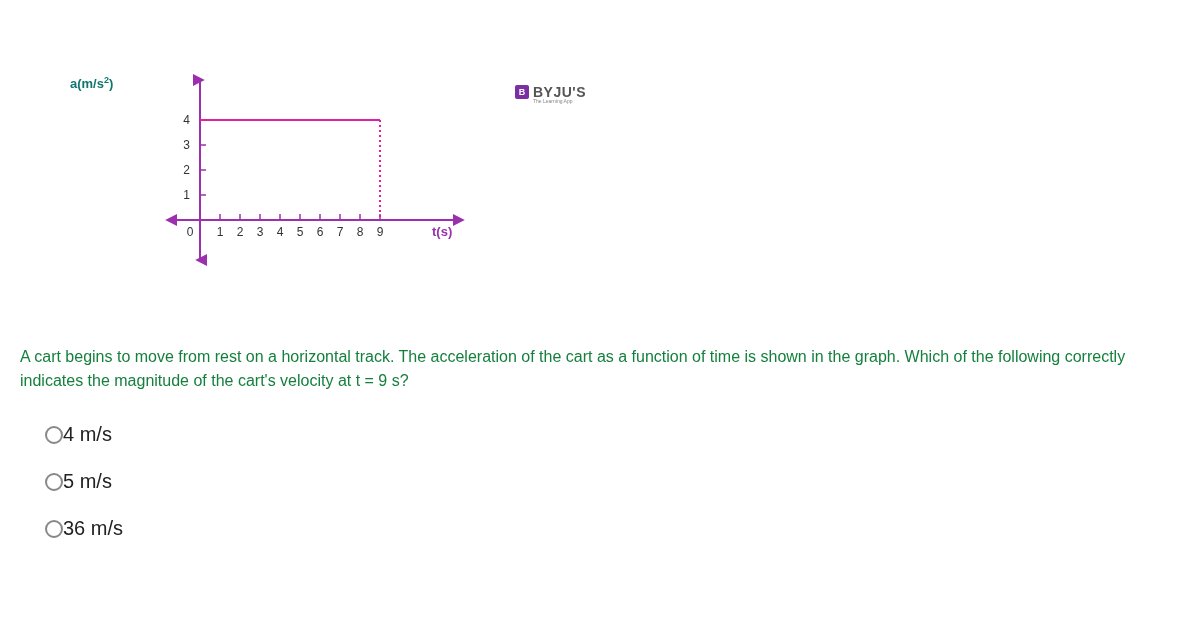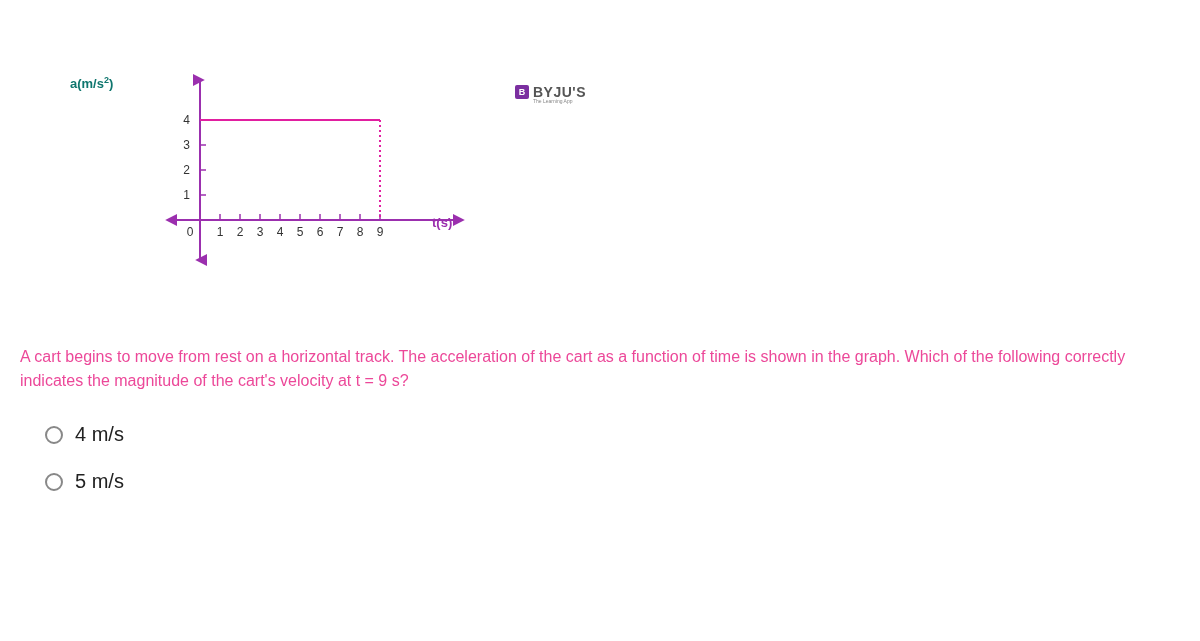--- a/index.html
+++ b/index.html
@@ -84,32 +84,32 @@
   .tick-x {
     position: absolute;
     font-size: 12px;
     color: #333;
     text-align: center;
     width: 20px;
   }
   .question-text {
     margin-top: 70px;
     font-size: 16px;
-    color: #ec4899;
+    color: #15803d;
     line-height: 1.5;
     padding-right: 10px;
   }
   .options {
     margin-top: 30px;
     padding-left: 25px;
   }
   .option {
     display: flex;
     align-items: center;
-    gap: 12px;
+    gap: 0;
     margin-bottom: 24px;
     cursor: pointer;
   }
   .radio {
     width: 18px;
     height: 18px;
     border: 2px solid #888;
     border-radius: 50%;
     background: #fff;
     flex: 0 0 auto;
@@ -172,21 +172,21 @@
           <line x1="80" y1="65" x2="86" y2="65"></line>
           <line x1="80" y1="40" x2="86" y2="40"></line>
         </g>
 
         <polyline points="80,40 260,40" stroke="#e11fa0" stroke-width="2" fill="none"></polyline>
         <line x1="260" y1="40" x2="260" y2="140" stroke="#e11fa0" stroke-width="2" stroke-dasharray="2 3"></line>
       </svg>
 
       
       <div class="ylabel">a(m/s<sup>2</sup>)</div>
-      <div class="xlabel" style="left:312px; top:135px;">t(s)</div>
+      <div class="xlabel" style="left:312px; top:144px;">t(s)</div>
 
       
       <div class="tick-y" style="left:50px; top:108px;">1</div>
       <div class="tick-y" style="left:50px; top:83px;">2</div>
       <div class="tick-y" style="left:50px; top:58px;">3</div>
       <div class="tick-y" style="left:50px; top:33px;">4</div>
 
       
       <div class="tick-x" style="left:60px;  top:145px;">0</div>
       <div class="tick-x" style="left:90px;  top:145px;">1</div>
@@ -205,15 +205,19 @@
 
   <div class="options">
     <div class="option">
       <span class="radio"></span>
       <span class="opt-label">4 m/s</span>
     </div>
     <div class="option">
       <span class="radio"></span>
       <span class="opt-label">5 m/s</span>
     </div>
+    <div class="option">
+      <span class="radio"></span>
+      <span class="opt-label">36 m/s</span>
+    </div>
   </div>
 
 </div>
 
 </body></html>

